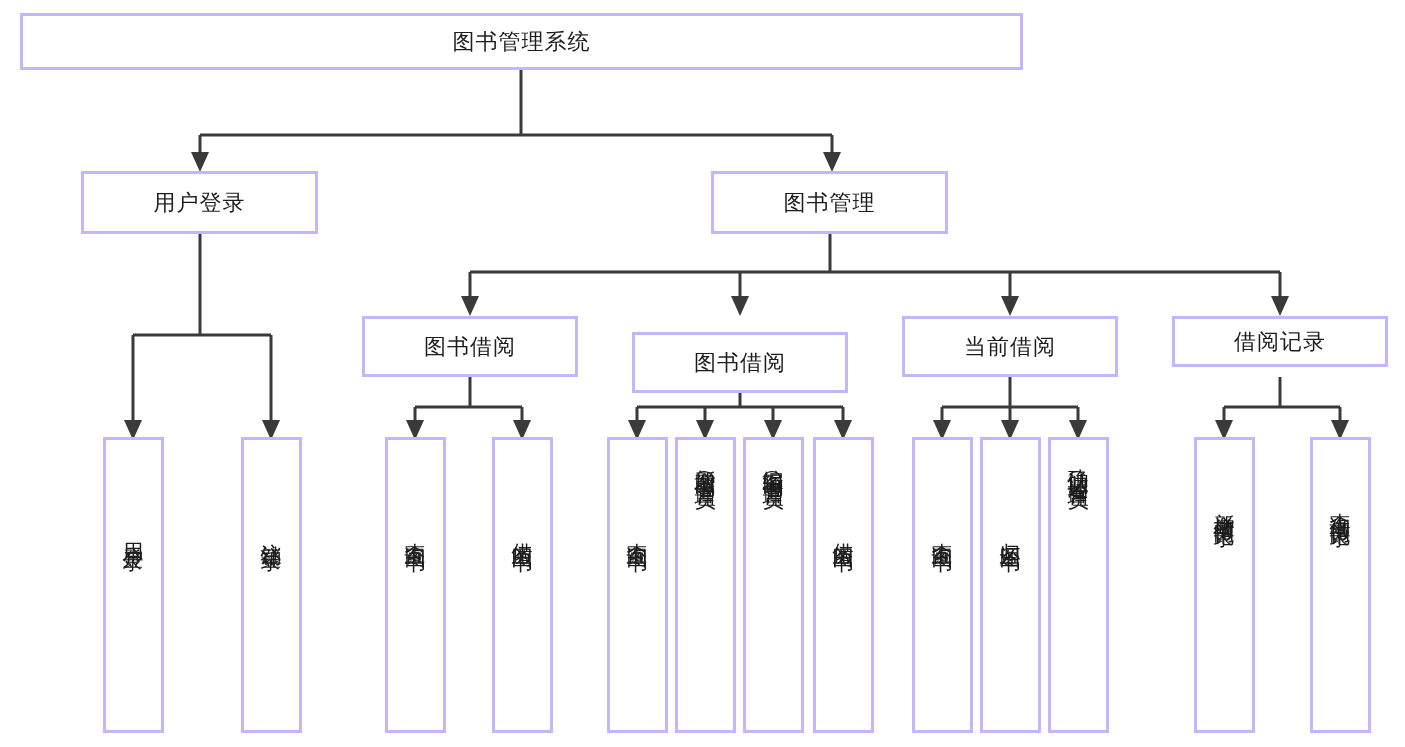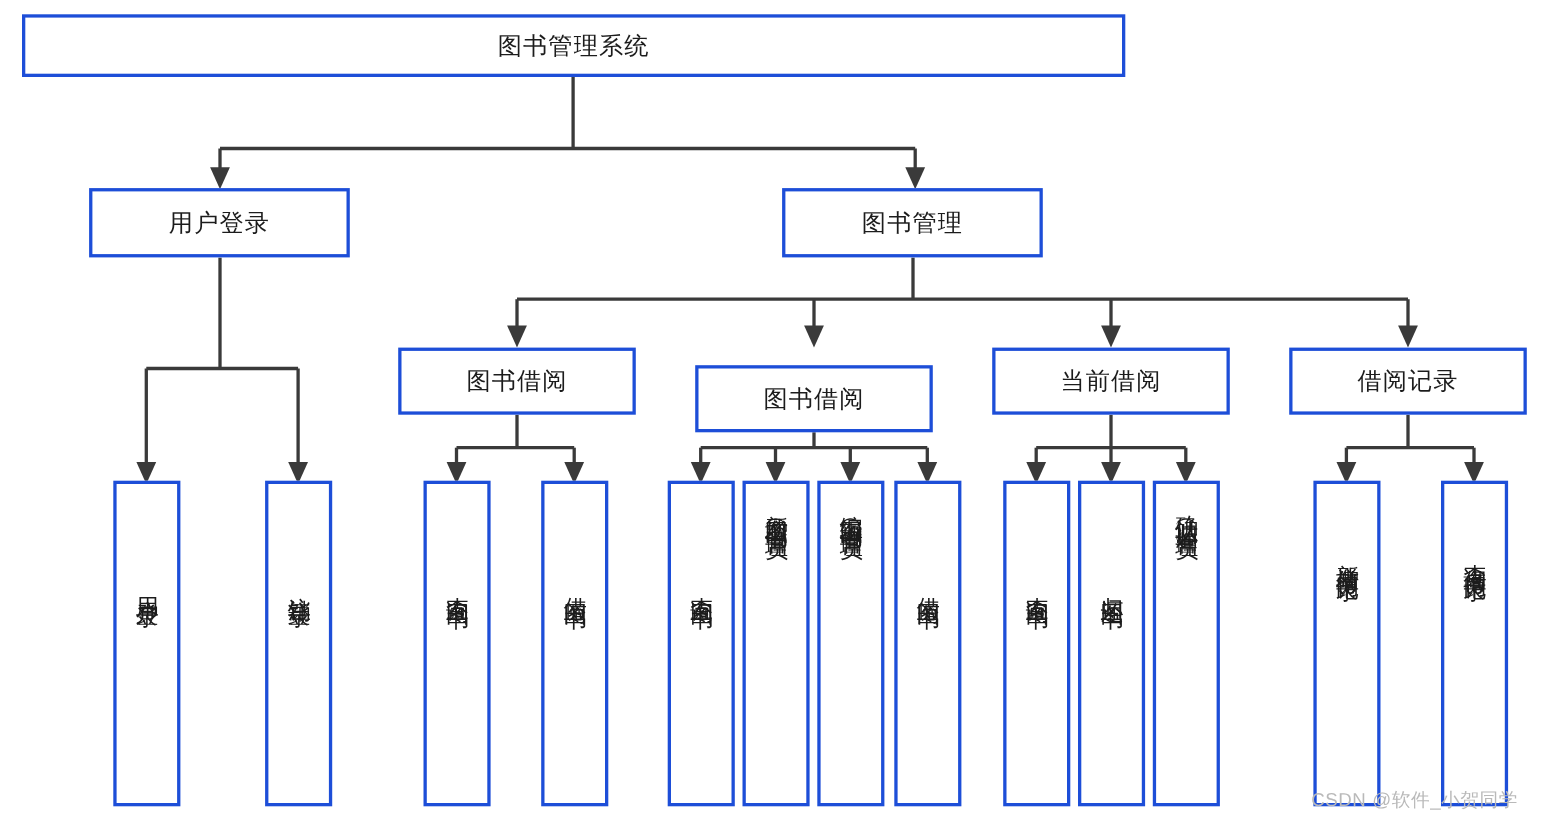--- a/index.html
+++ b/index.html
@@ -21,21 +21,21 @@
     position: absolute;
     left: 0;
     top: 0;
     width: 1405px;
     height: 747px;
     pointer-events: none;
   }
   .node {
     position: absolute;
     box-sizing: border-box;
-    border: 3px solid #1d4ed8;
+    border: 3px solid #c4b5fd;
     background: #ffffff;
     display: flex;
     align-items: center;
     justify-content: center;
     color: #1c1c1c;
   }
   .node .label {
     font-size: 22px;
     line-height: 1.05;
     letter-spacing: 1px;
@@ -168,21 +168,21 @@
 
   <div class="node" style="left:362px; top:316px; width:216px; height:61px;">
     <span class="label">图书借阅</span>
   </div>
   <div class="node" style="left:632px; top:332px; width:216px; height:61px;">
     <span class="label">图书借阅</span>
   </div>
   <div class="node" style="left:902px; top:316px; width:216px; height:61px;">
     <span class="label">当前借阅</span>
   </div>
-  <div class="node" style="left:1172px; top:316px; width:216px; height:61px;">
+  <div class="node" style="left:1172px; top:316px; width:216px; height:51px;">
     <span class="label">借阅记录</span>
   </div>
 
   <div class="node leaf mid" style="left:103px; top:437px; width:61px; height:296px;">
     <span class="label">用户登录</span>
   </div>
   <div class="node leaf mid" style="left:241px; top:437px; width:61px; height:296px;">
     <span class="label">注销登录</span>
   </div>
 
@@ -216,15 +216,14 @@
     <span class="label">确认归还（管理员）</span>
   </div>
 
   <div class="node leaf midlow" style="left:1194px; top:437px; width:61px; height:296px;">
     <span class="label">新增借阅记录</span>
   </div>
   <div class="node leaf midlow" style="left:1310px; top:437px; width:61px; height:296px;">
     <span class="label">查询借阅记录</span>
   </div>
 
-  <div class="watermark" style="left:1192px; top:716px;">CSDN @软件_小贺同学</div>
 
 </div>
 
 </body></html>

